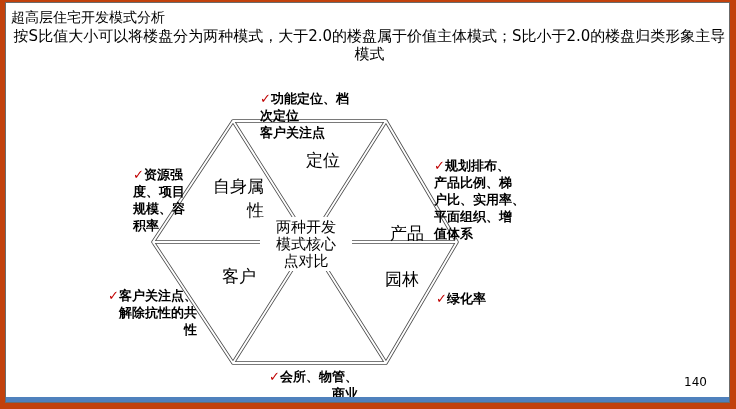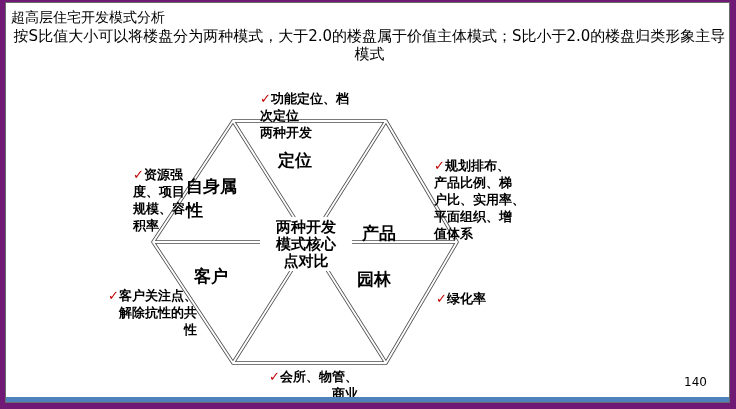--- a/index.html
+++ b/index.html
@@ -1,28 +1,28 @@
 <!DOCTYPE html>
 <html><head>
 <meta charset="utf-8">
 <style>
   * { margin:0; padding:0; box-sizing:border-box; }
   html,body { width:736px; height:409px; overflow:hidden;
               font-family:"DejaVu Sans", sans-serif; }
-  .stage { position:relative; width:736px; height:409px; background:#701a75; }
+  .stage { position:relative; width:736px; height:409px; background:#c2410c; }
   .slide { position:absolute; left:5px; top:2px; width:725px; height:401px;
            background:#ffffff; border:1px solid #6b6b6b; }
   .heading { position:absolute; left:5px; top:6px; font-size:14px; color:#000; }
   .body-text { position:absolute; left:5px; top:24px; width:717px;
                font-size:15px; line-height:1.2; color:#000;text-align:center; }
   .hex-svg { position:absolute; left:0; top:0; }
-  .hexlabel { position:absolute; font-weight:bold; font-size:17px; color:#000;
-              text-align:left; white-space:pre-line; line-height:1.4; }
+  .hexlabel { position:absolute; font-weight:normal; font-size:17px; color:#000;
+              text-align:right; white-space:pre-line; line-height:1.4; }
   .center-label { position:absolute; left:254px; top:214px; width:92px;
-                  font-weight:bold; font-size:15px; line-height:1.12;
+                  font-weight:normal; font-size:15px; line-height:1.12;
                   text-align:center; background:#ffffff; white-space:pre-line;
                   padding:2px 0; color:#000; }
   .ann { position:absolute; font-weight:bold; font-size:13px; line-height:1.3; color:#000; }
   .ann.center { text-align:right; }
   .ann .check { color:#c00000; }
   .ann .txt { white-space:pre-line; }
   .accent-bar { position:absolute; left:0; right:0; bottom:0; height:5px; background:#4f81bd; }
   .page-number { position:absolute; left:678px; top:372px; font-size:12px; color:#000; }
 </style>
 </head>
@@ -40,30 +40,30 @@
     <svg class="hex-svg" width="725" height="399" viewBox="0 0 725 399">
       <polygon points="227,118 380,118 451,239 380,360 227,360 147,239" fill="#ffffff"></polygon>
       <path d="M227,118 L380,118 L451,239 L380,360 L227,360 L147,239 Z M147,239 L451,239 M227,118 L380,360 M380,118 L227,360" fill="none" stroke="#4d4d4d" stroke-width="3.5" stroke-linejoin="round" stroke-linecap="round"></path>
       <path d="M227,118 L380,118 L451,239 L380,360 L227,360 L147,239 Z M147,239 L451,239 M227,118 L380,360 M380,118 L227,360" fill="none" stroke="#ffffff" stroke-width="1.9" stroke-linejoin="round" stroke-linecap="round"></path>
     </svg>
 
     <div class="hexlabel" style="left:272px; top:146px; width:62px;">定位</div>
     <div class="hexlabel" style="left:356px; top:172px; width:62px;margin-top:47px;">产品</div>
     <div class="hexlabel" style="left:351px; top:265px; width:62px;">园林</div>
     <div class="hexlabel" style="left:188px; top:262px; width:62px;">客户</div>
-    <div class="hexlabel" style="left:180px; top:172px; width:62px;">自身属
+    <div class="hexlabel" style="left:196px; top:172px; width:62px;">自身属
 性</div>
 
     <div class="center-label">两种开发
 模式核心
 点对比</div>
 
     <div class="ann" style="left:254px; top:88px; width:112px;"><span class="check">✓</span><span class="txt">功能定位、档
 次定位
-两种开发</span></div>
+客户关注点</span></div>
 
     <div class="ann" style="left:127px; top:150px; width:68px;margin-top:14px;"><span class="check">✓</span><span class="txt">资源强
 度、项目
 规模、容
 积率</span></div>
 
     <div class="ann" style="left:428px; top:147px; width:98px;margin-top:8px;"><span class="check">✓</span><span class="txt">规划排布、
 产品比例、梯
 户比、实用率、
 平面组织、增

